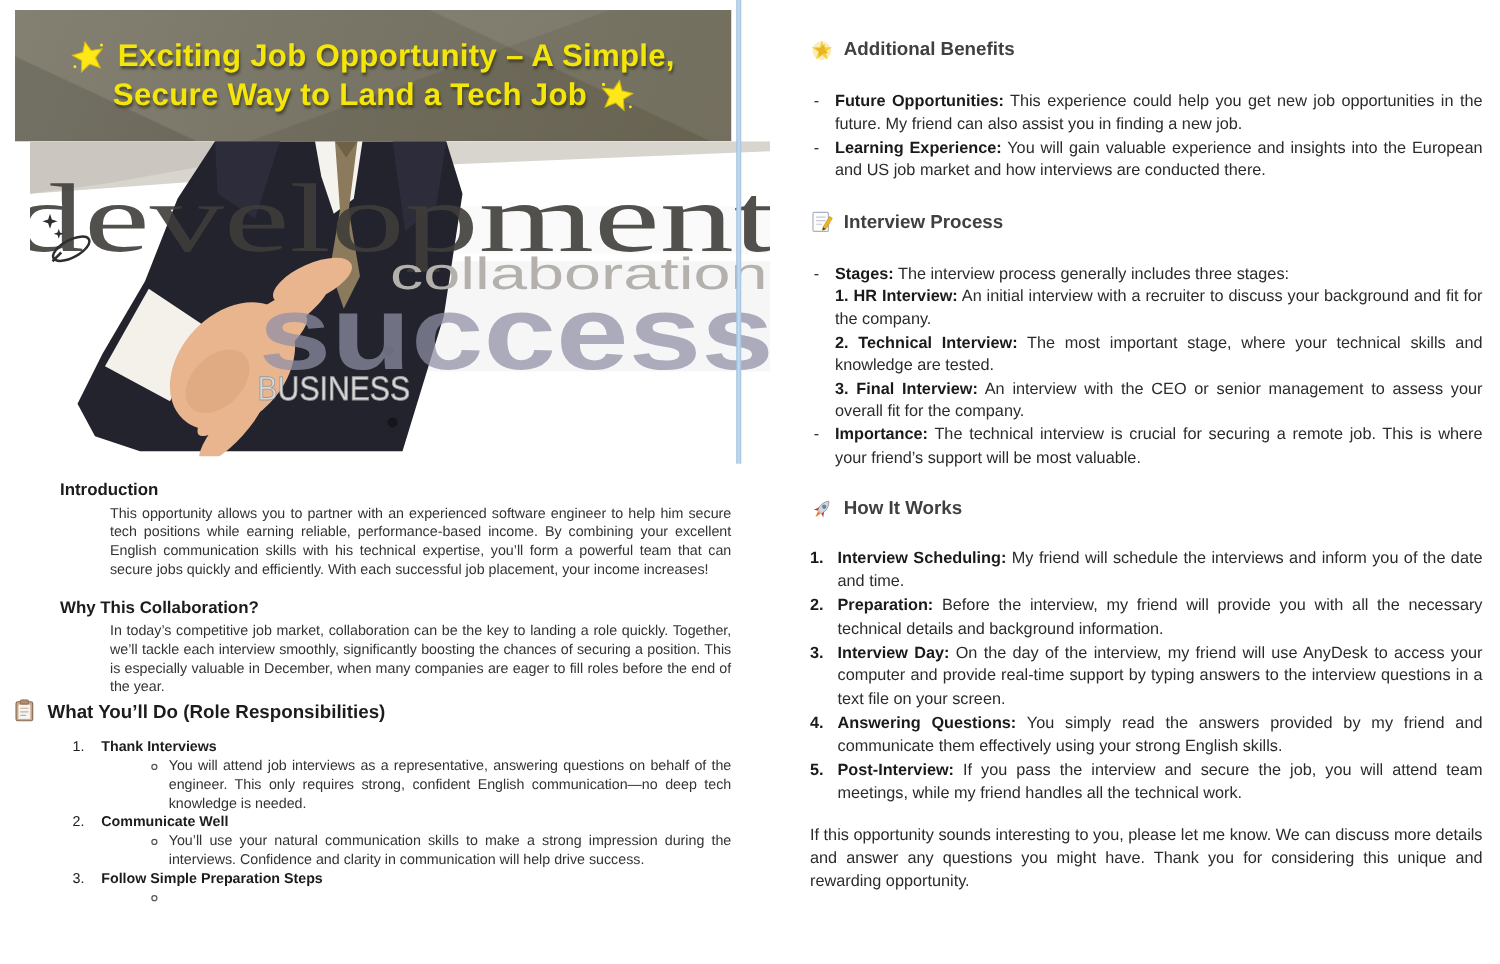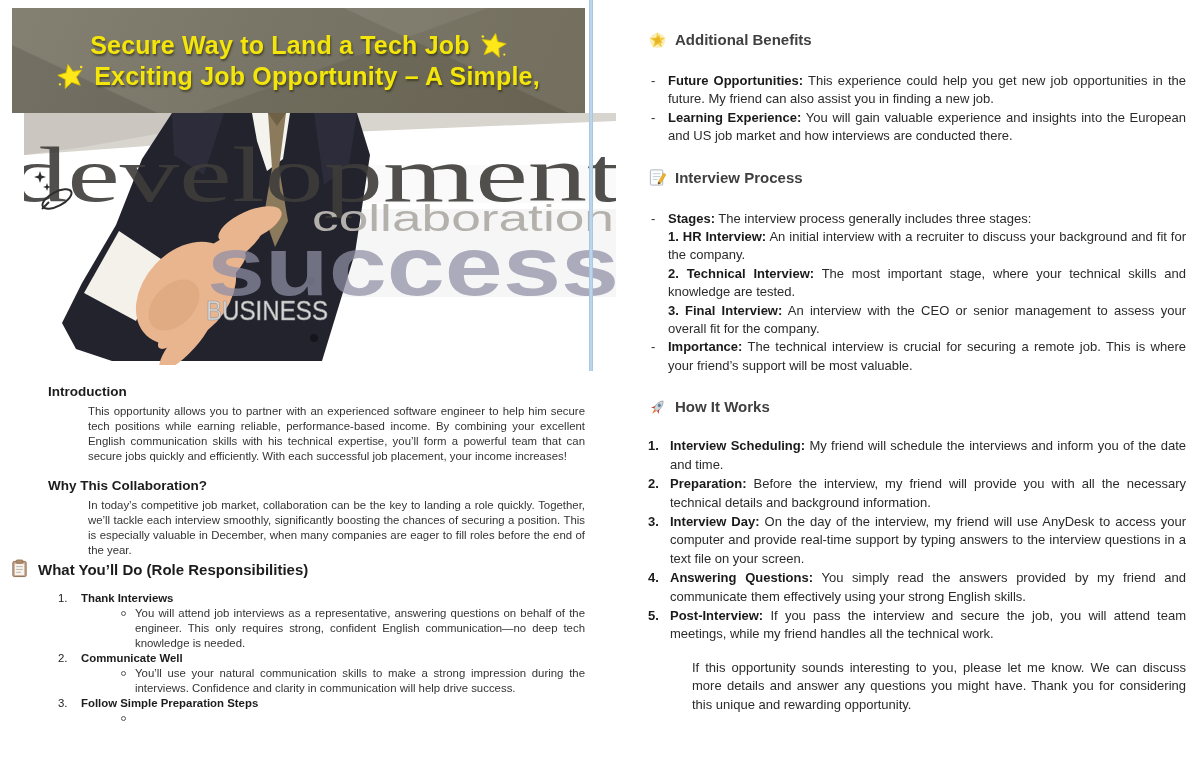--- a/index.html
+++ b/index.html
@@ -52,44 +52,44 @@
   .section-head { display:flex; align-items:center; gap:8px; font-size:15px; font-weight:bold; color:#404040; line-height:20px; }
   .blist { margin-top:22px; }
   .dash-item { display:flex; }
   .dash { width:20px; padding-left:3px; flex:0 0 auto; }
   .bcontent { flex:1; text-align:justify; }
   b.lbl { color:#1a1a1a; }
   .stage-line { text-align:justify; }
   .nlist { margin-top:20px; }
   .num-item { display:flex; margin-bottom:1px; }
   .nnum { width:22px; flex:0 0 auto; font-weight:bold; color:#1a1a1a; }
-  .closing { margin-top:15px; text-align:justify;margin-left:44px; }
+  .closing { margin-top:15px; text-align:justify; }
   .mt22 { margin-top:22px; }
 </style>
 </head>
 <body>
 
 <div class="page">
 
   <div class="banner">
+    <div class="banner-line">
+      <svg class="star-badge" viewBox="0 0 24 24">
+        <path d="M12 1.2 L15 8 L22.8 8.6 L17 13.6 L18.8 21.4 L12 17.2 L5.2 21.4 L7 13.6 L1.2 8.6 L9 8 Z" fill="#ffe81a" stroke="#d9bf00" stroke-width="0.8" transform="rotate(-12 12 12)"></path>
+        <circle cx="21.5" cy="3.5" r="1.1" fill="#ffe81a"></circle>
+          <circle cx="2.6" cy="19" r="1" fill="#ffe81a"></circle>
+      </svg>
+      <span>Exciting Job Opportunity – A Simple,</span>
+    </div>
     <div class="banner-line">
       <span>Secure Way to Land a Tech Job</span>
       <svg class="star-badge" viewBox="0 0 24 24">
         <path d="M12 1.2 L15 8 L22.8 8.6 L17 13.6 L18.8 21.4 L12 17.2 L5.2 21.4 L7 13.6 L1.2 8.6 L9 8 Z" fill="#ffe81a" stroke="#d9bf00" stroke-width="0.8" transform="rotate(10 12 12)"></path>
         <circle cx="2.5" cy="4" r="1.1" fill="#ffe81a"></circle>
           <circle cx="21.6" cy="20" r="1" fill="#ffe81a"></circle>
       </svg>
-    </div>
-    <div class="banner-line">
-      <svg class="star-badge" viewBox="0 0 24 24">
-        <path d="M12 1.2 L15 8 L22.8 8.6 L17 13.6 L18.8 21.4 L12 17.2 L5.2 21.4 L7 13.6 L1.2 8.6 L9 8 Z" fill="#ffe81a" stroke="#d9bf00" stroke-width="0.8" transform="rotate(-12 12 12)"></path>
-        <circle cx="21.5" cy="3.5" r="1.1" fill="#ffe81a"></circle>
-          <circle cx="2.6" cy="19" r="1" fill="#ffe81a"></circle>
-      </svg>
-      <span>Exciting Job Opportunity – A Simple,</span>
     </div>
   </div>
 
   <div class="hero">
     <svg viewBox="0 0 592 252" width="592" height="252">
       <rect x="0" y="0" width="592" height="252" fill="#ffffff"></rect>
       <polygon points="0,0 592,0 592,8 300,20 0,42" fill="#d8d4ce"></polygon>
       <polygon points="0,0 250,0 60,34 0,42" fill="#cbc7c0"></polygon>
       <rect x="250" y="52" width="342" height="38" fill="#9a9a9a" opacity="0.05"></rect>
       <rect x="295" y="96" width="297" height="88" fill="#8a8a96" opacity="0.08"></rect>

